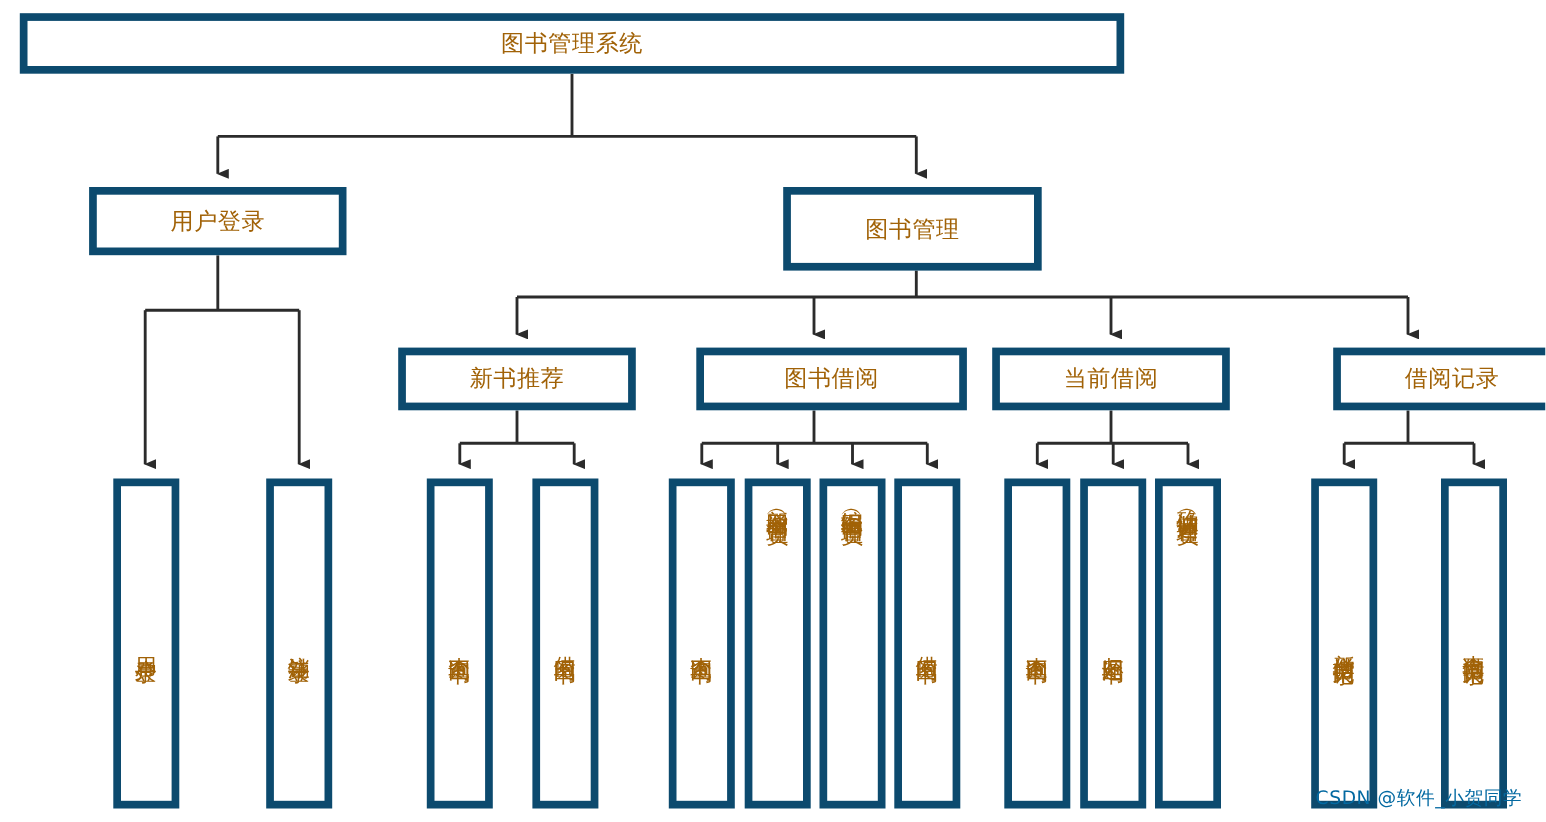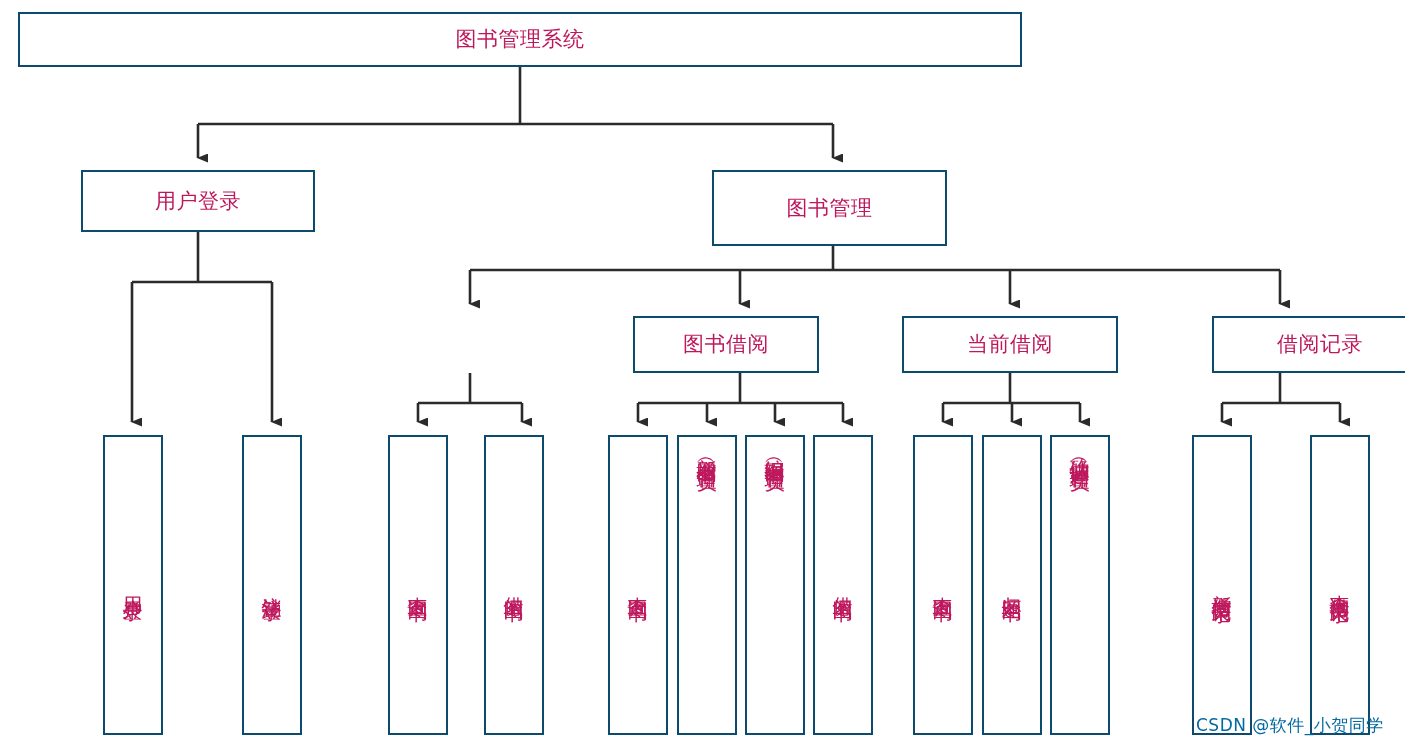--- a/index.html
+++ b/index.html
@@ -22,25 +22,25 @@
     left: 0;
     top: 0;
     width: 1405px;
     height: 747px;
     pointer-events: none;
   }
   .node {
     position: absolute;
     box-sizing: border-box;
     background: #ffffff;
-    border: 2px solid #0c4a6e;
+    border: 7px solid #0c4a6e;
     display: flex;
     align-items: center;
     justify-content: center;
-    color: #be185d;
+    color: #a16207;
   }
   .node .label {
     display: block;
     text-align: center;
     line-height: 1.18;
   }
   
   .node.horiz .label {
     writing-mode: horizontal-tb;
     font-size: 21px;
@@ -137,21 +137,24 @@
     <span class="label">图书管理系统</span>
   </div>
 
   <div class="node horiz" style="left:81px; top:170px; width:234px; height:62px;">
     <span class="label">用户登录</span>
   </div>
   <div class="node horiz" style="left:712px; top:170px; width:235px; height:76px;">
     <span class="label">图书管理</span>
   </div>
 
-  <div class="node horiz" style="left:633px; top:316px; width:186px; height:57px;">
+  <div class="node horiz" style="left:362px; top:316px; width:216px; height:57px;">
+    <span class="label">新书推荐</span>
+  </div>
+  <div class="node horiz" style="left:633px; top:316px; width:246px; height:57px;">
     <span class="label">图书借阅</span>
   </div>
   <div class="node horiz" style="left:902px; top:316px; width:216px; height:57px;justify-content:center;">
     <span class="label">当前借阅</span>
   </div>
   <div class="node horiz" style="left:1172px; top:316px; width:216px; height:57px;margin-left:40px;">
     <span class="label">借阅记录</span>
   </div>
 
   <div class="node vert centered" style="left:103px; top:435px; width:60px; height:300px;">

